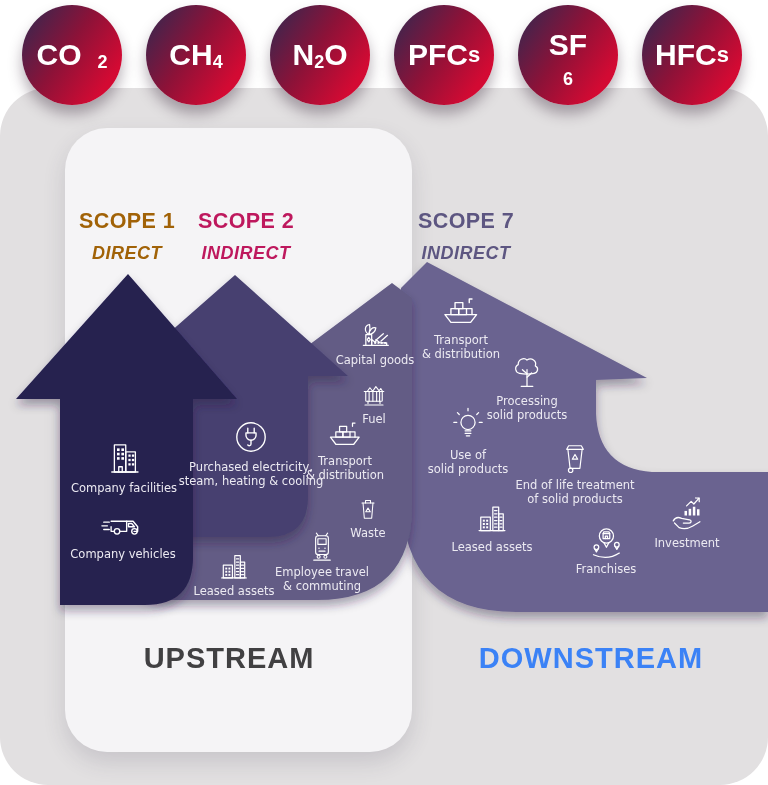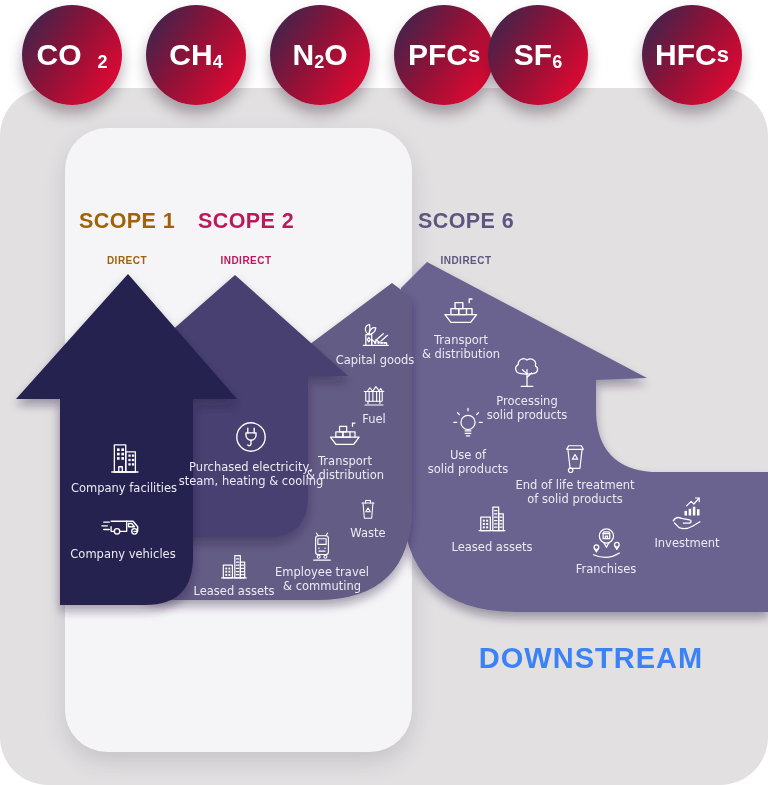--- a/index.html
+++ b/index.html
@@ -10,21 +10,21 @@
   svg.shapes{position:absolute;left:0;top:0;}
   .gas{position:absolute;top:5px;width:100px;height:100px;border-radius:50%;
     display:flex;align-items:center;justify-content:center;color:#fff;
     font-family:"Liberation Sans",sans-serif;font-weight:bold;font-size:30px;
     box-shadow:0 9px 14px rgba(45,25,45,0.35);}
   .gas .sub{font-size:18px;position:relative;top:7px;}
   .gas .small{font-size:22px;}
   .scope-label{position:absolute;width:170px;text-align:center;
     font-family:"Liberation Sans",sans-serif;font-weight:bold;}
   .scope-title{font-size:21.5px;letter-spacing:0.4px;}
-  .scope-sub{font-size:10px;margin-top:21px;letter-spacing:0.5px;}
+  .scope-sub{font-size:18px;margin-top:9px;letter-spacing:0.5px;font-style:italic;}
   .footer-label{position:absolute;font-family:"Liberation Sans",sans-serif;font-weight:bold;
     font-size:29px;letter-spacing:1px;text-align:center;}
   .icon{position:absolute;}
   .icon svg{width:100%;height:100%;stroke:#fff;fill:none;stroke-width:1.5;
     stroke-linecap:round;stroke-linejoin:round;display:block;}
   .item-label{position:absolute;width:160px;text-align:center;font-size:11.5px;line-height:13.5px;}
 </style>
 </head>
 <body>
 
@@ -47,21 +47,21 @@
 
   <div class="scope-label" style="left: 42px; top: 209px; color: #a16207;">
     <div class="scope-title">SCOPE 1</div>
     <div class="scope-sub">DIRECT</div>
   </div>
   <div class="scope-label" style="left: 161px; top: 209px; color: #be185d;">
     <div class="scope-title">SCOPE 2</div>
     <div class="scope-sub">INDIRECT</div>
   </div>
   <div class="scope-label" style="left: 381px; top: 209px; color: rgb(93, 86, 129);">
-    <div class="scope-title">SCOPE 6</div>
+    <div class="scope-title">SCOPE 7</div>
     <div class="scope-sub">INDIRECT</div>
   </div>
 
   <div id="gas-row">
       <div class="gas" style="left: 22px; background: linear-gradient(125deg, rgb(45, 41, 82) 0%, rgb(140, 18, 56) 45%, rgb(211, 10, 51) 82%); gap: 16px;">
         <span>CO</span>
         <span class="sub">2</span>
       </div>
       <div class="gas" style="left: 146px; background: linear-gradient(125deg, rgb(45, 41, 82) 0%, rgb(140, 18, 56) 45%, rgb(211, 10, 51) 82%);">
         <span>CH</span>
@@ -69,21 +69,21 @@
       </div>
       <div class="gas" style="left: 270px; background: linear-gradient(125deg, rgb(45, 41, 82) 0%, rgb(140, 18, 56) 45%, rgb(211, 10, 51) 82%);">
         <span>N</span>
         <span class="sub">2</span>
         <span>O</span>
       </div>
       <div class="gas" style="left: 394px; background: linear-gradient(125deg, rgb(45, 41, 82) 0%, rgb(140, 18, 56) 45%, rgb(211, 10, 51) 82%);">
         <span>PFC</span>
         <span class="small">s</span>
       </div>
-      <div class="gas" style="left: 488px; background: linear-gradient(125deg, rgb(45, 41, 82) 0%, rgb(140, 18, 56) 45%, rgb(211, 10, 51) 82%);">
+      <div class="gas" style="left: 518px; background: linear-gradient(125deg, rgb(45, 41, 82) 0%, rgb(140, 18, 56) 45%, rgb(211, 10, 51) 82%); flex-direction: column;">
         <span>SF</span>
         <span class="sub">6</span>
       </div>
       <div class="gas" style="left: 642px; background: linear-gradient(125deg, rgb(45, 41, 82) 0%, rgb(140, 18, 56) 45%, rgb(211, 10, 51) 82%);">
         <span>HFC</span>
         <span class="small">s</span>
       </div>
     </div>
   <div id="items-layer">
       <div class="icon" style="left: 103px; top: 437px; width: 42px; height: 42px;">
@@ -332,14 +332,15 @@
           </g>
           <path d="M7.5 33.5 c2.5 -4.5 6 -5 10 -3 l9.5 1.8 c2.8 0.5 2.5 3.7 -0.4 3.7 h-7"></path>
           <path d="M9 36 l5.5 5.5 c5.5 2 11.5 1 16.5 -2 l8.5 -5"></path>
         </svg>
       </div>
       <div class="item-label" style="left: 607px; top: 537px; color: rgb(236, 234, 242);">
         <div>Investment</div>
       </div>
     </div>
 
+  <div class="footer-label" style="left: 79px; top: 642px; width: 300px; color: rgb(65, 64, 66);">UPSTREAM</div>
   <div class="footer-label" style="left: 431px; top: 642px; width: 320px; color: #3b82f6;">DOWNSTREAM</div>
 </div>
 
 </body></html>

